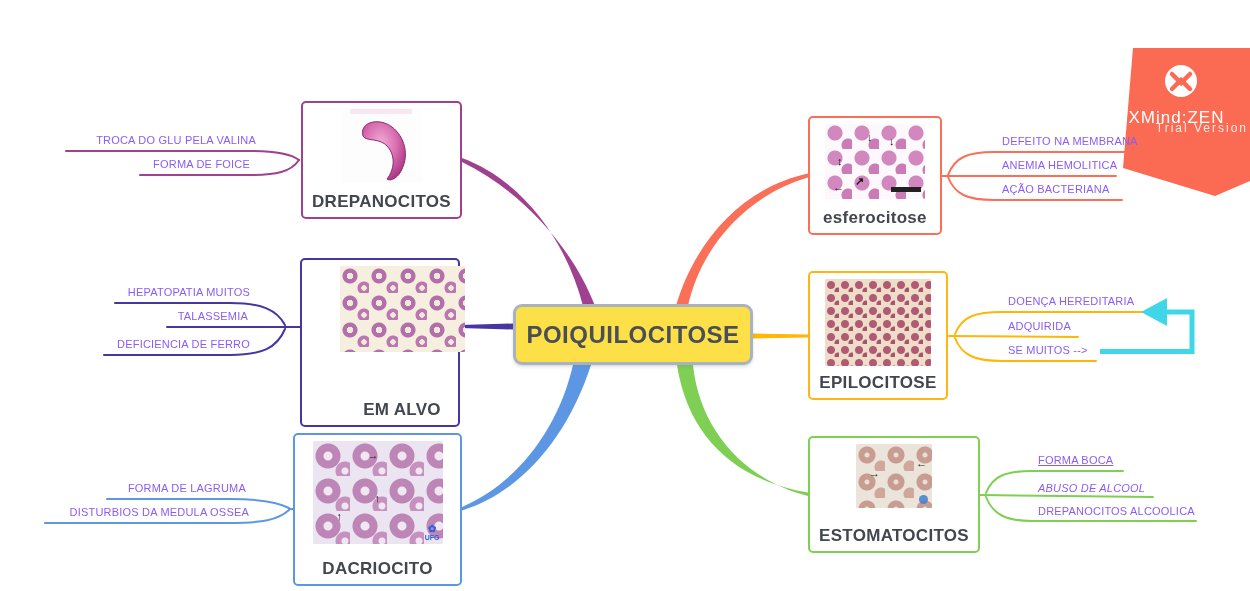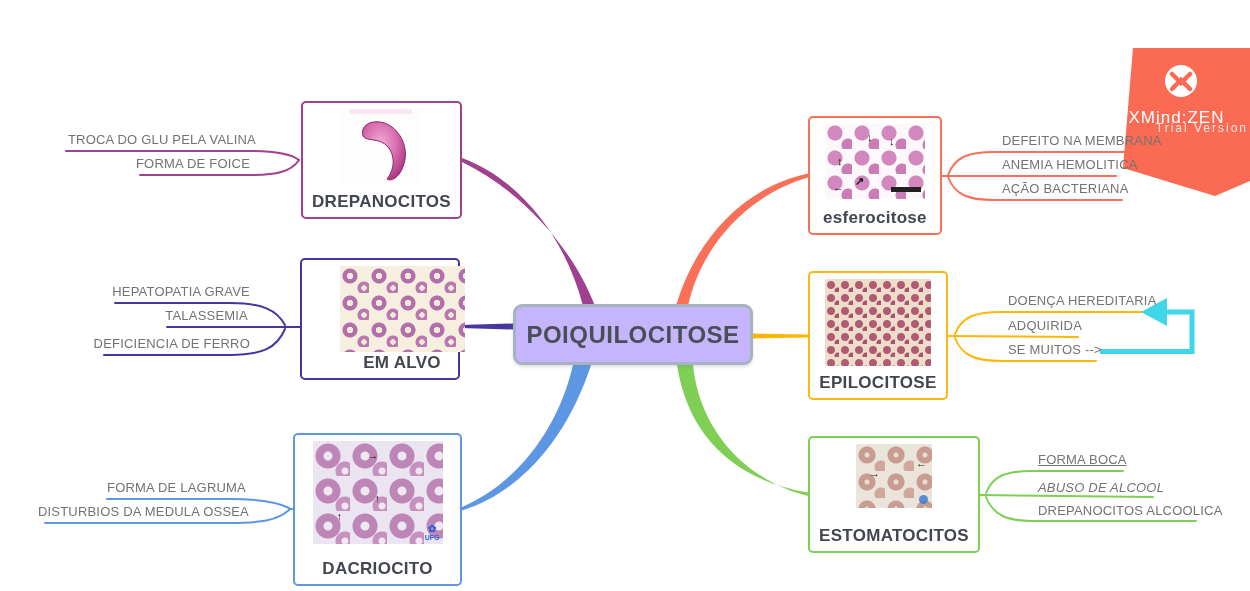--- a/index.html
+++ b/index.html
@@ -4,27 +4,27 @@
 <style>
   html,body{margin:0;padding:0;background:#ffffff;font-family:"Liberation Sans",sans-serif;}
   .canvas{position:relative;width:1250px;height:591px;background:#ffffff;overflow:hidden;margin-top:48px;}
   svg.layer{position:absolute;left:0;top:0;}
   
   .topic{position:absolute;background:#fff;border:2px solid;border-radius:5px;box-sizing:border-box;
          display:flex;flex-direction:column;align-items:center;z-index:3;cursor:default;}
   .topic .tlabel{margin-top:auto;margin-bottom:5px;font-weight:bold;font-size:17px;color:#42464e;
                  letter-spacing:.3px;white-space:nowrap;}
   .timg{position:relative;margin-top:6px;border-radius:1px;overflow:hidden;}
-  .central{position:absolute;left:513px;top:256px;width:240px;height:61px;background:#c4b5fd;
+  .central{position:absolute;left:513px;top:256px;width:240px;height:61px;background:#fde047;
            border:3px solid #a9b3bf;border-radius:9px;box-sizing:border-box;display:flex;
            align-items:center;justify-content:center;z-index:3;
            box-shadow:0 2px 3px rgba(120,130,145,.25);}
   .central .clabel{font-weight:bold;font-size:24px;color:#4a4e57;letter-spacing:.5px;}
   
-  .sub{position:absolute;font-size:13px;line-height:16px;color:#737373;white-space:nowrap;
+  .sub{position:absolute;font-size:11px;line-height:16px;color:#8b5cf6;white-space:nowrap;
        letter-spacing:.2px;z-index:4;}
   
   .img-esfero{width:100px;height:75px;background-color:#fcf8fb;background-image:
     radial-gradient(circle 8px at 10px 9px,#d287be 0 7px,rgba(210,135,190,0) 8px),
     radial-gradient(circle 7px at 23px 21px,#cb7cb7 0 6px,rgba(203,124,183,0) 7px);
     background-size:27px 25px,27px 25px;}
   .img-alvo{width:125px;height:86px;background-color:#f6efdf;background-image:
     radial-gradient(circle at 10px 10px,#f2ead8 3px,#b26fab 3.5px 7px,rgba(178,111,171,0) 8px),
     radial-gradient(circle at 24px 22px,#f2ead8 2.5px,#ba77b2 3px 6px,rgba(186,119,178,0) 7px);
     background-size:29px 27px,29px 27px;}
@@ -138,21 +138,21 @@
           </radialGradient>
         </defs>
         <rect x="8" y="0" width="62" height="5" fill="#f3d9ea" opacity=".6"></rect>
         <path d="M21,27 C17,13 37,8 50,18 C63,28 67,46 60,60 C57,68 49,73 45,70
                  C52,61 54,48 46,38 C38,28 24,33 21,27 Z" fill="url(#sg)" stroke="#8c2a6b" stroke-width="1"></path>
       </svg>
     </div>
     <span class="tlabel">DREPANOCITOS</span>
   </div>
 
-  <div class="topic" style="left:300px;top:210px;width:160px;height:122px;border-color:#4836a0;padding-left:44px;">
+  <div class="topic" style="left:300px;top:210px;width:160px;height:169px;border-color:#4836a0;padding-left:44px;">
     <div class="timg img-alvo"></div>
     <span class="tlabel">EM ALVO</span>
   </div>
 
   <div class="topic" style="left:293px;top:385px;width:169px;height:153px;border-color:#5d97e3;">
     <div class="timg img-dacrio">
       <span class="arr" style="left:55px;top:9px;">→</span>
       <span class="arr" style="left:62px;top:52px;">↑</span>
       <span class="arr" style="left:24px;top:70px;">↑</span>
       <div class="ufg">
@@ -184,21 +184,21 @@
     <div class="timg img-estoma">
       <span class="arr" style="left:13px;top:24px;">→</span>
       <span class="arr" style="left:60px;top:14px;">←</span>
       <div class="bluemark"></div>
     </div>
     <span class="tlabel">ESTOMATOCITOS</span>
   </div>
 
   <div class="sub" style="right:994px;top:84px;">TROCA DO GLU PELA VALINA</div>
   <div class="sub" style="right:1000px;top:108px;">FORMA DE FOICE</div>
-  <div class="sub" style="right:1000px;top:236px;">HEPATOPATIA GRAVE</div>
+  <div class="sub" style="right:1000px;top:236px;">HEPATOPATIA MUITOS</div>
   <div class="sub" style="right:1002px;top:260px;">TALASSEMIA</div>
   <div class="sub" style="right:1000px;top:288px;">DEFICIENCIA DE FERRO</div>
   <div class="sub" style="right:1004px;top:432px;">FORMA DE LAGRUMA</div>
   <div class="sub" style="right:1001px;top:456px;">DISTURBIOS DA MEDULA OSSEA</div>
 
   <div class="sub" style="left:1002px;top:85px;">DEFEITO NA MEMBRANA</div>
   <div class="sub" style="left:1002px;top:109px;">ANEMIA HEMOLITICA</div>
   <div class="sub" style="left:1002px;top:133px;">AÇÃO BACTERIANA</div>
   <div class="sub" style="left:1008px;top:245px;">DOENÇA HEREDITARIA</div>
   <div class="sub" style="left:1008px;top:270px;text-align:right;">ADQUIRIDA</div>

